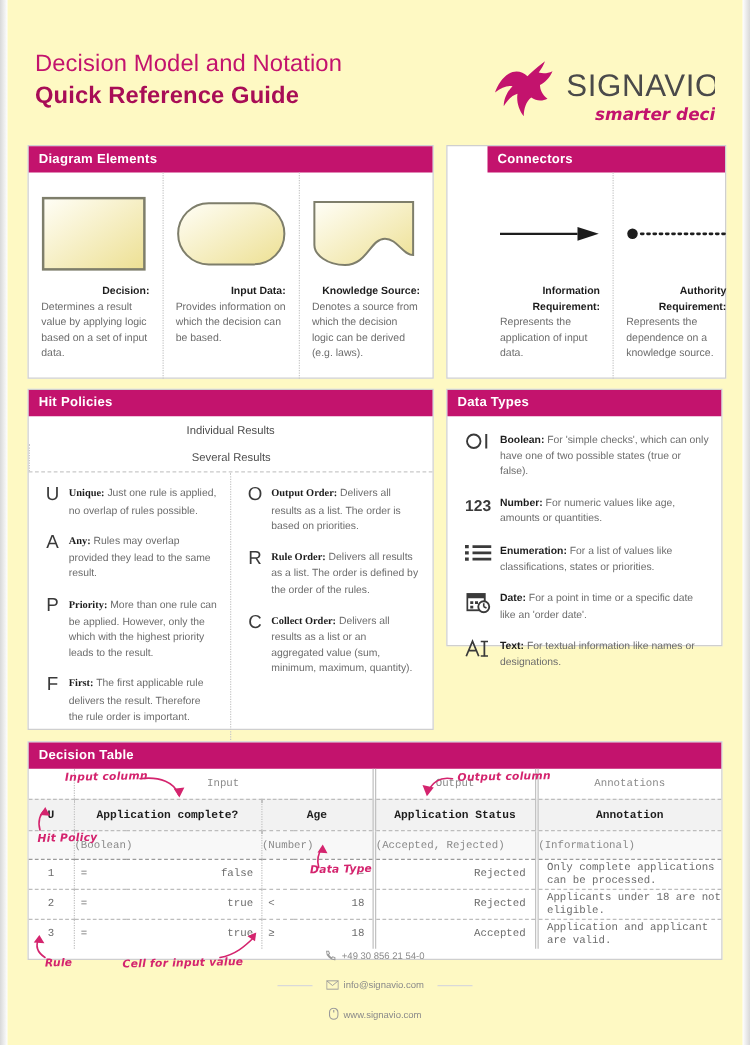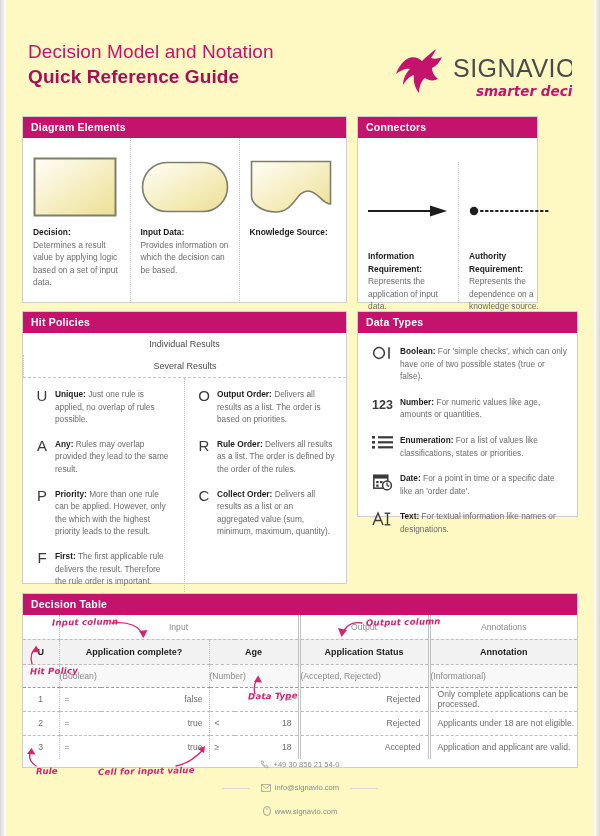--- a/index.html
+++ b/index.html
@@ -45,70 +45,70 @@
     color: #ffffff;
     font-size: 10.5px;
     font-weight: bold;
     padding: 4px 8px 5px 8px;
     letter-spacing: .2px;
   }
   .panel-body { position: relative; }
 
   
   #panel-diagram { left: 22px; top: 116px; width: 325px; height: 187px; }
-  #panel-connectors { left: 357px; top: 116px; width: 181px; height: 187px; }
+  #panel-connectors { left: 357px; top: 116px; width: 224px; height: 187px; padding-left: 32px; }
   #panel-hit { left: 22px; top: 311px; width: 325px; height: 273px; }
   #panel-datatypes { left: 357px; top: 311px; width: 221px; height: 206px; }
   #panel-table { left: 22px; top: 593px; width: 556px; height: 175px; }
 
   .cols3 { display: flex; height: 165px; }
   .col3 {
     flex: 1; padding: 10px 10px 0 10px; position: relative;
   }
   .col3 + .col3 { border-left: 1px dotted #c9c9c9; }
   .shapebox { height: 78px; display: flex; align-items: center; justify-content: flex-start; }
-  .el-title { font-size: 8.4px; font-weight: bold; color: #1d1d1d; line-height: 12.5px; }
+  .el-title { font-size: 8.4px; font-weight: bold; color: #1d1d1d; line-height: 12.5px; text-align: right; }
   .el-desc { font-size: 8.4px; color: #6c6c6c; line-height: 12.5px; }
 
   .cols2 { display: flex; height: 165px; }
-  .col2 { flex: 1; padding: 10px; position: relative; margin-top: 24px; }
+  .col2 { flex: 1; padding: 10px; position: relative; }
   .col2 + .col2 { border-left: 1px dotted #c9c9c9; }
   .connbox { height: 78px; display: flex; align-items: center; justify-content: center; }
 
   
   .hp-head { display: flex; border-bottom: 1px dashed #c9c9c9; flex-direction: column; }
   .hp-head > div {
     flex: 1; text-align: center; font-size: 9px; color: #4c4c4c;
     padding: 6px 0 6px 0;
   }
   .hp-head > div + div { border-left: 1px dotted #c9c9c9; }
   .hp-cols { display: flex; min-height: 228px; }
   .hp-col { flex: 1; padding: 10px 10px 0 6px; }
   .hp-col + .hp-col { border-left: 1px dotted #c9c9c9; }
   .hp-item { display: flex; margin-bottom: 12px; }
   .hp-letter {
     width: 26px; flex: 0 0 26px; text-align: center;
     font-size: 15px; color: #3a3a3a; line-height: 13px; padding-top: 1px;
   }
   .hp-text { font-size: 8.3px; color: #6c6c6c; line-height: 12.6px; }
-  .hp-text b { color: #1d1d1d; }
+  .hp-text b { color: #1d1d1d; font-family: Liberation Serif, serif; }
 
   
   .dt-list { padding: 12px 10px 0 8px; }
   .dt-item { display: flex; margin-bottom: 13px; }
   .dt-icon {
     width: 34px; flex: 0 0 34px; display: flex; align-items: flex-start;
     justify-content: center; color: #3a3a3a; padding-top: 1px;
   }
   .dt-text { font-size: 8.3px; color: #6c6c6c; line-height: 12.6px; }
   .dt-text b { color: #1d1d1d; }
 
   
   .dt-table { width: 100%; border-collapse: collapse; table-layout: fixed; }
-  .dt-table td, .dt-table th { padding: 0; vertical-align: middle; }
+  .dt-table td, .dt-table th { padding: 0; vertical-align: middle; font-family: Liberation Mono, monospace; }
   .trow-meta td {
     height: 24px; font-size: 8.6px; color: #8a8a8a; text-align: center;
     border-bottom: 1px dashed #bdbdbd;
   }
   .trow-head td {
     height: 25px; font-size: 9px; font-weight: bold; color: #1d1d1d;
     text-align: center; background: #f2f2f2;
     border-bottom: 1px dashed #bdbdbd;
   }
   .trow-type td {
@@ -215,20 +215,21 @@
             <defs>
                 <linearGradient id="g3" x1="0" y1="0" x2="1" y2="1">
               <stop offset="0%" stop-color="#FFFEF7"></stop>
                   <stop offset="100%" stop-color="#EDE093"></stop>
             </linearGradient>
               </defs>
             <path d="M1.5 1.5 H80.5 V44 C72 44 68 31 58 31 C46 31 44 52 26 52 C12 52 1.5 44 1.5 36 Z" fill="url(#g3)" stroke="#7E7E6B" stroke-width="1.6"></path>
           </svg>
         </div>
         <div class="el-title">Knowledge Source:</div>
+        <div class="el-desc">Denotes a source from which the decision logic can be derived (e.g. laws).</div>
       </div>
 
     </div>
   </div>
 
   <div class="panel" id="panel-connectors">
     <div class="panel-title">Connectors</div>
     <div class="panel-body cols2">
 
       <div class="col2">

